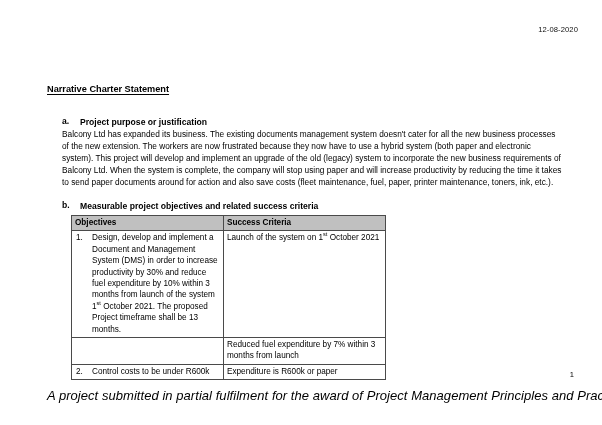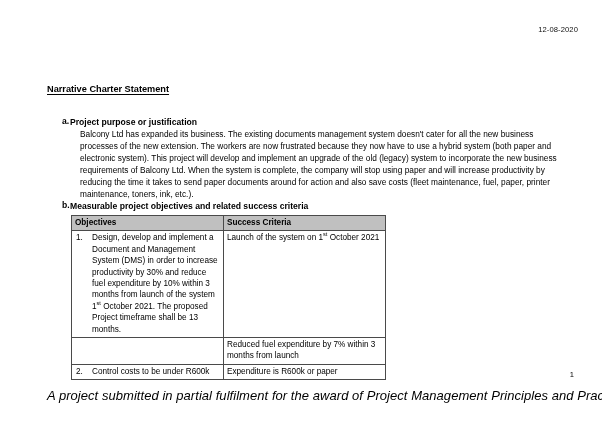--- a/index.html
+++ b/index.html
@@ -64,27 +64,26 @@
   .list-item { position: relative; }
   .list-marker {
     position: absolute;
     left: 0;
     top: 0;
     width: 16px;
     font-size: 8.6px;
     font-weight: bold;
   }
   .list-title {
-    margin-left: 8px;
+    margin-left: 18px;
     font-size: 8.6px;
     font-weight: bold;
     line-height: 12px;
   }
   .list-body {
-    margin-left: 18px;
     font-size: 8.3px;
     line-height: 12.1px;
     text-align: left;
     color: #000;
   }
 
   .list-block-b {
     position: absolute;
     left: 62px;
     top: 200px;

